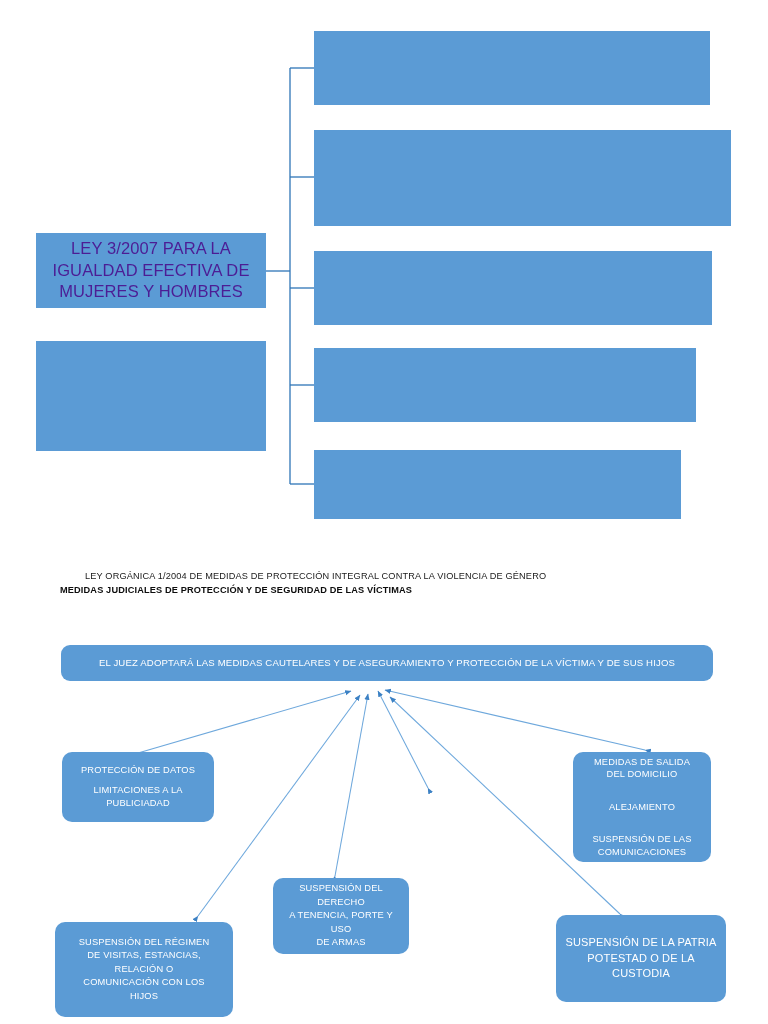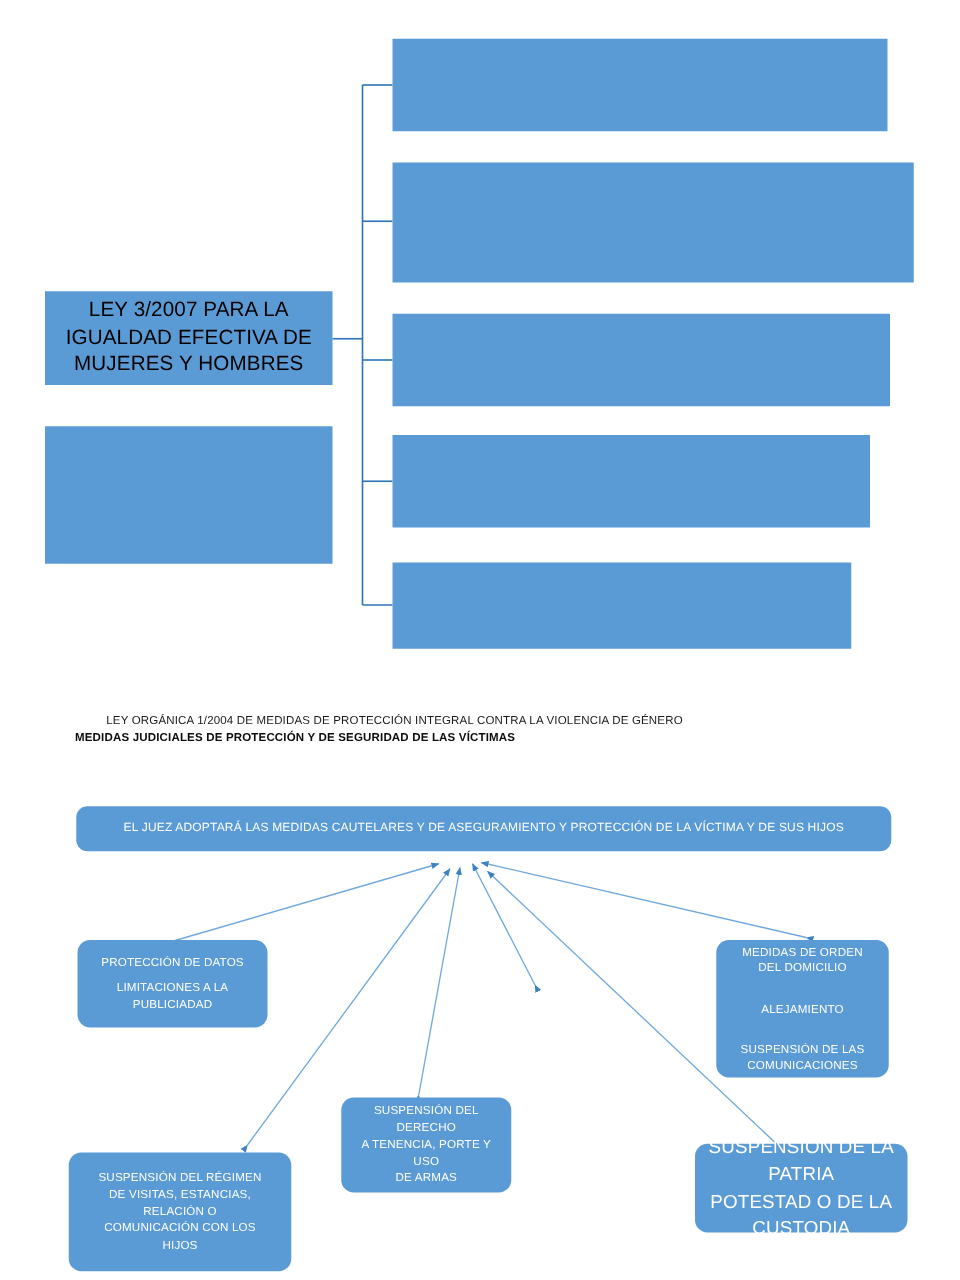--- a/index.html
+++ b/index.html
@@ -33,21 +33,21 @@
   }
 
   .node {
     position: absolute;
     background: #5B9BD5;
     box-sizing: border-box;
     display: flex;
     align-items: center;
     justify-content: center;
     text-align: center;
-    color: #000000;
+    color: #4c1d95;
   }
 
   .node.root {
     left: 36px;
     top: 233px;
     width: 230px;
     height: 75px;
     font-size: 16.5px;
     line-height: 1.32;
     letter-spacing: 0.1px;
@@ -183,22 +183,22 @@
     height: 95px;
     font-size: 9.3px;
     line-height: 1.45;
     padding: 4px 12px;
   }
 
   .rbox.patria {
     left: 556px;
     top: 370px;
     width: 170px;
-    height: 71px;
-    font-size: 15px;
+    height: 87px;
+    font-size: 11px;
     line-height: 1.45;
     padding: 4px 6px;
   }
 
   .arrows {
     position: absolute;
     left: 0; top: 0;
     width: 768px;
     height: 479px;
     pointer-events: none;
@@ -277,21 +277,21 @@
 
     <div class="rbox datos">
       <span class="ln">PROTECCIÓN DE DATOS</span>
       <span class="ln tight">LIMITACIONES A LA</span>
       <span class="ln tight">PUBLICIADAD</span>
     </div>
 
 
     <div class="rbox salida">
       <span class="grp">
-        <span class="ln">MEDIDAS DE ORDEN</span>
+        <span class="ln">MEDIDAS DE SALIDA</span>
         <span class="ln">DEL DOMICILIO</span>
       </span>
       <span class="grp">
         <span class="ln">ALEJAMIENTO</span>
       </span>
       <span class="grp">
         <span class="ln">SUSPENSIÓN DE LAS</span>
         <span class="ln">COMUNICACIONES</span>
       </span>
     </div>

